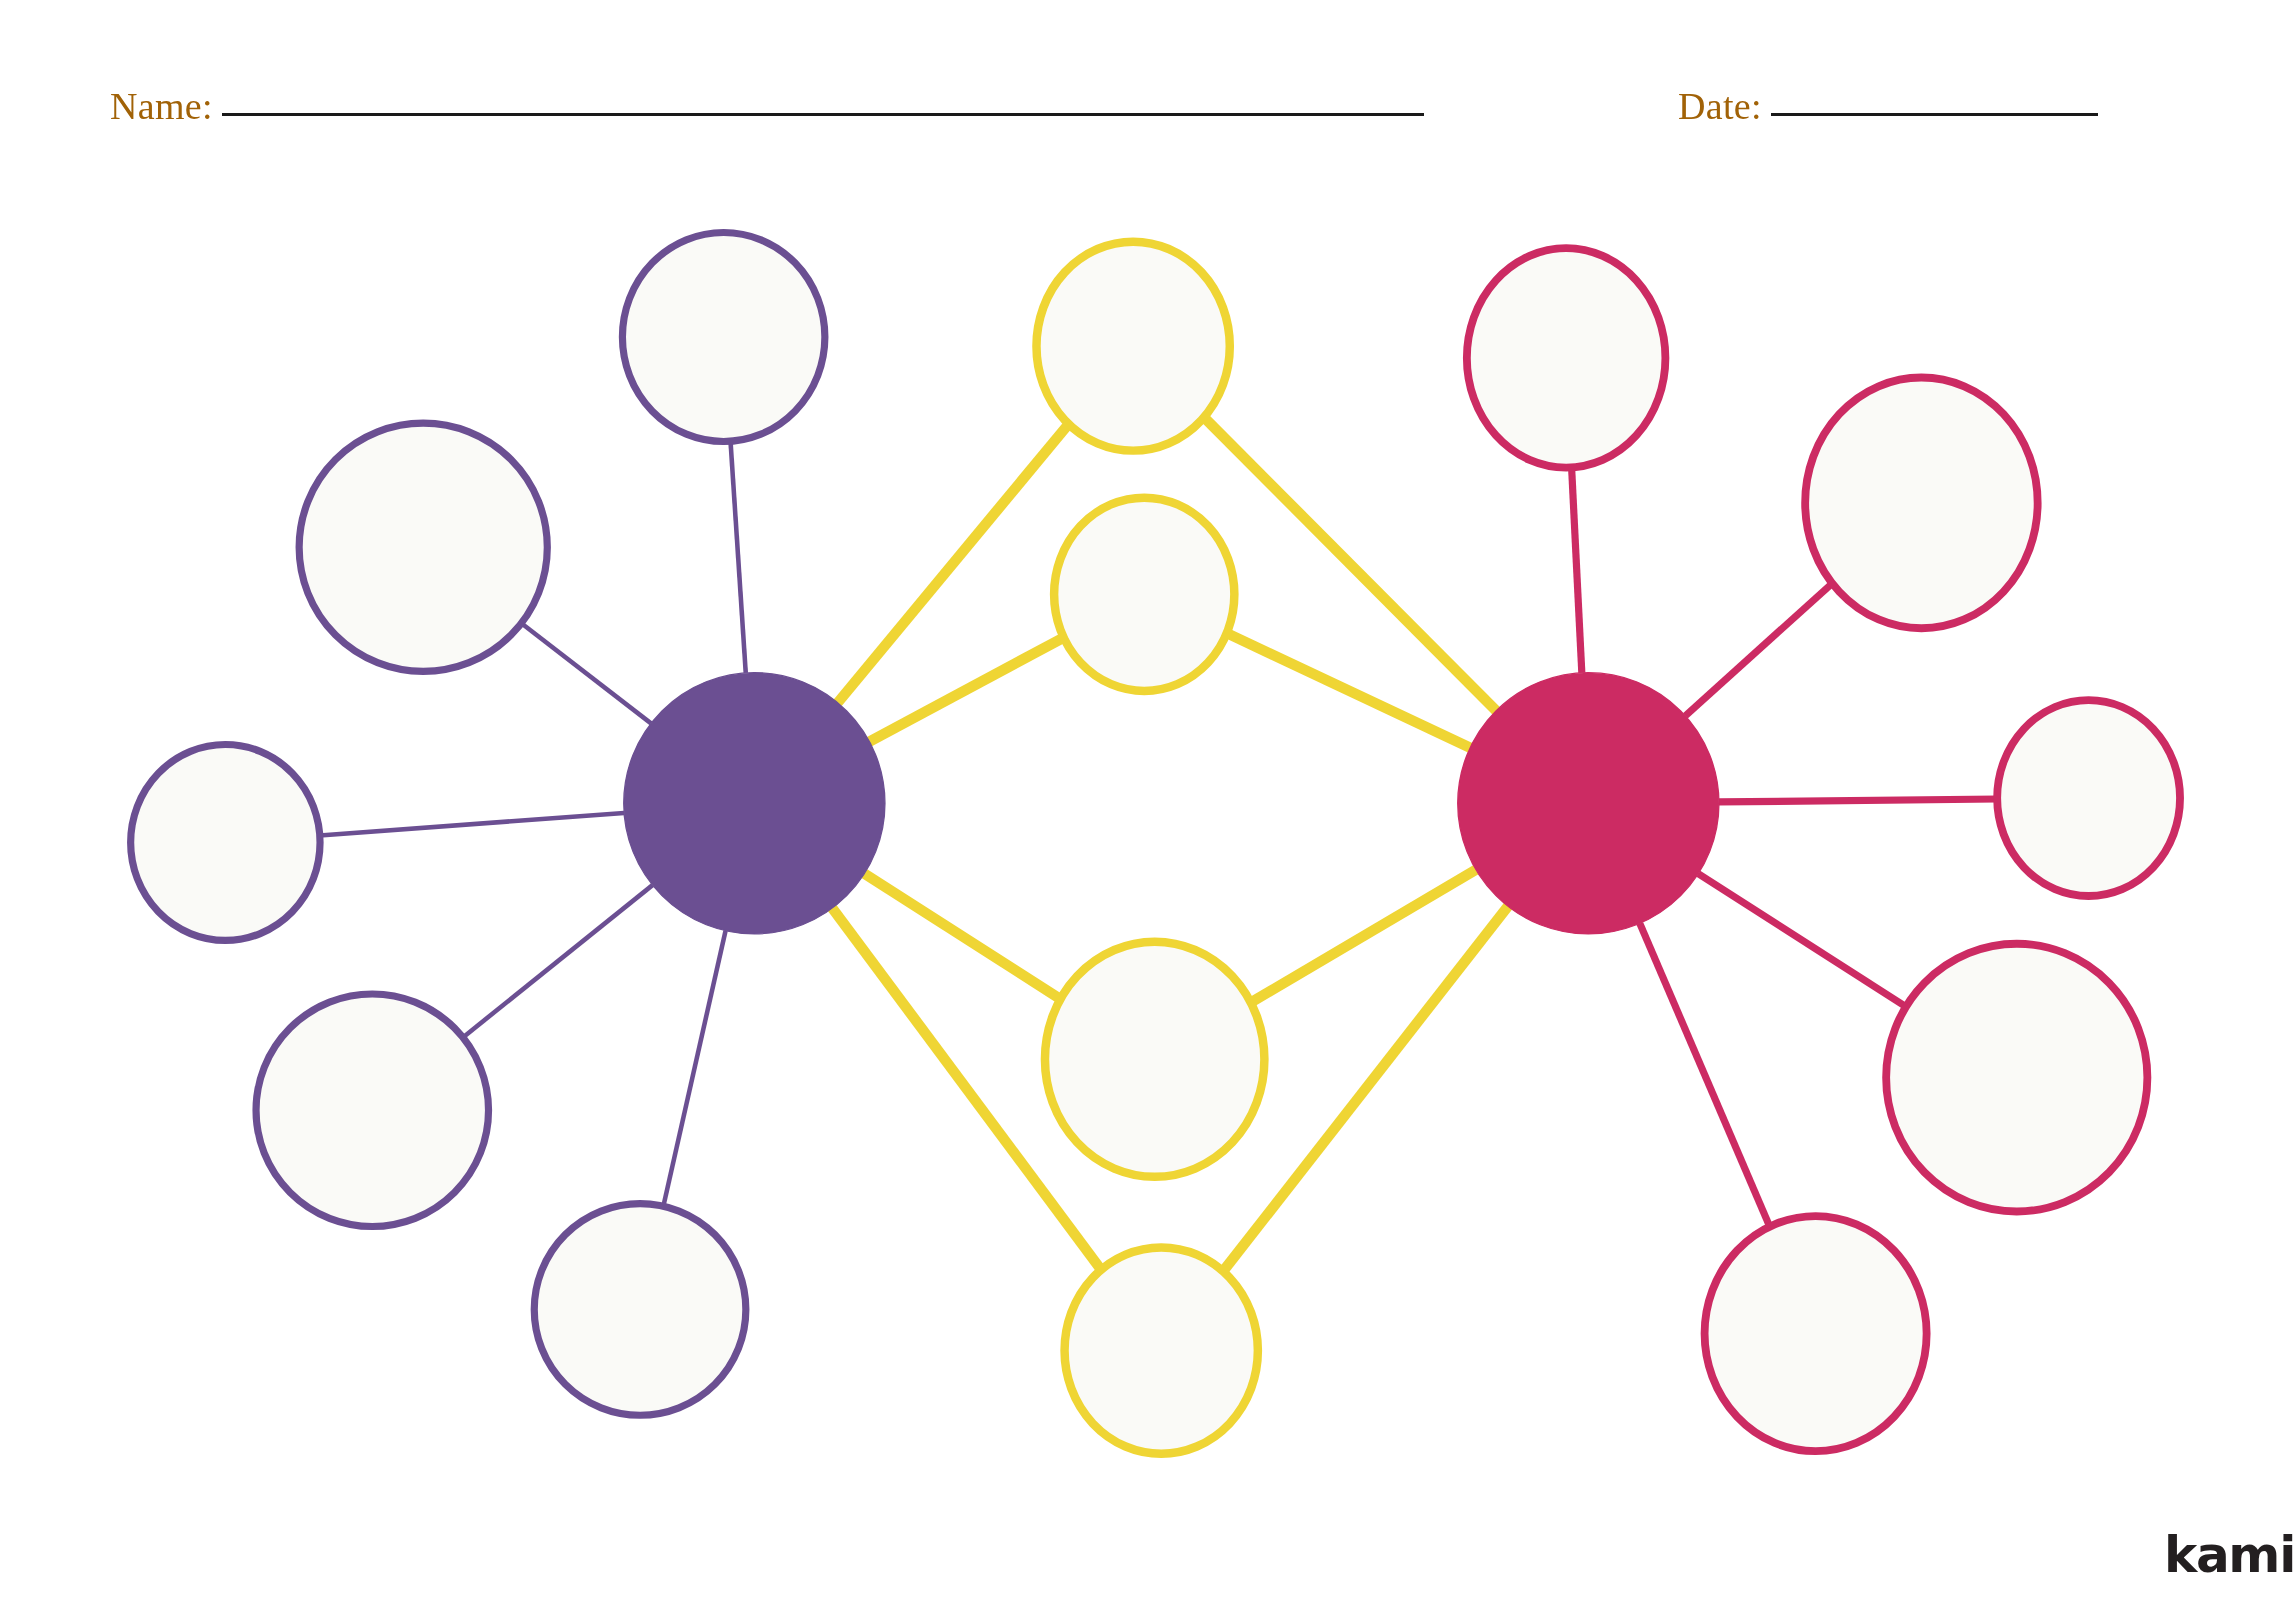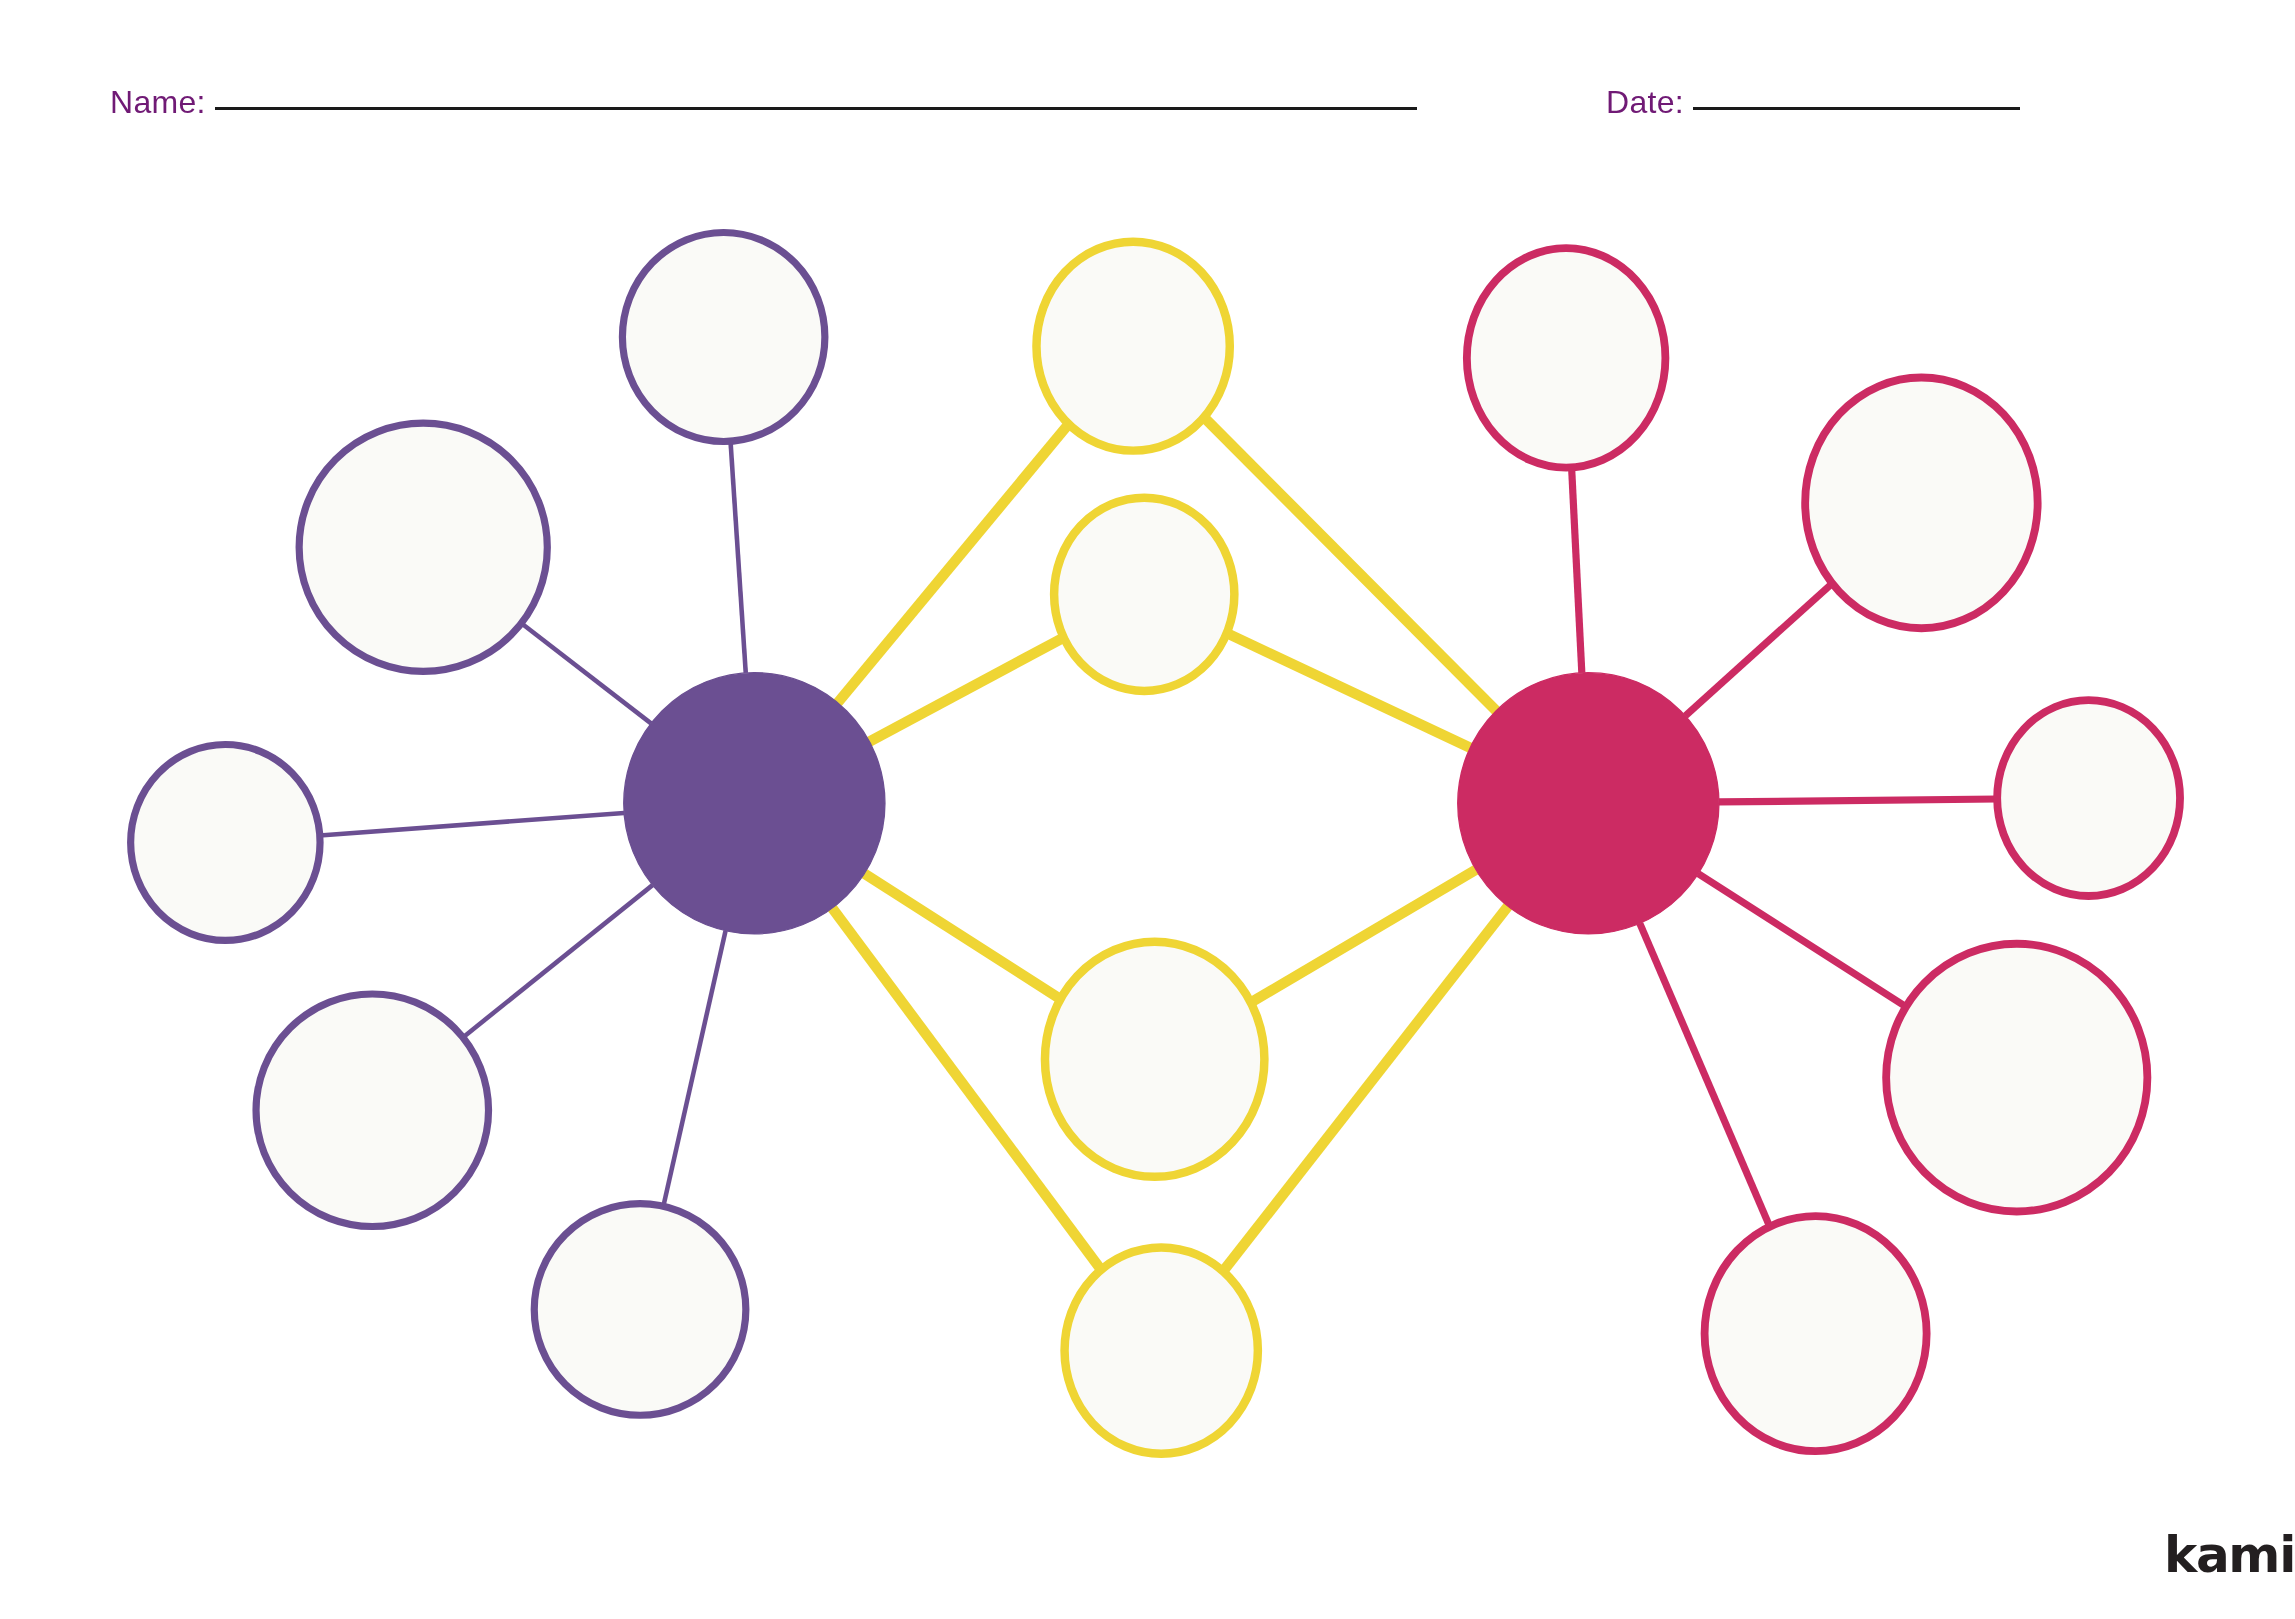--- a/index.html
+++ b/index.html
@@ -26,36 +26,36 @@
     width: 2295px;
     height: 72px;
   }
   .field {
     position: absolute;
     display: flex;
     align-items: baseline;
     white-space: nowrap;
   }
   .field-label {
-    font-size: 32px;
-    color: #701a75;
-    font-family: Liberation Sans, sans-serif;
+    font-size: 38px;
+    color: #a16207;
+    font-family: Liberation Serif, serif;
     letter-spacing: 0.3px;
   }
   .field-rule {
     display: inline-block;
     height: 0;
     border-bottom: 3.3px solid #1a1a1a;
     margin-left: 9.1px;
     position: relative;
     top: -2.6px;
   }
   #name-field { left: 110px; top: 0; }
   #name-field .field-rule { width: 1202px; }
-  #date-field { left: 1606px; top: 0; justify-content: flex-end; }
+  #date-field { left: 1678px; top: 0; justify-content: flex-end; }
   #date-field .field-rule { width: 327px; }
 
   
   #diagram {
     position: absolute;
     top: 0;
     left: 0;
     width: 2295px;
     height: 1619px;
   }

